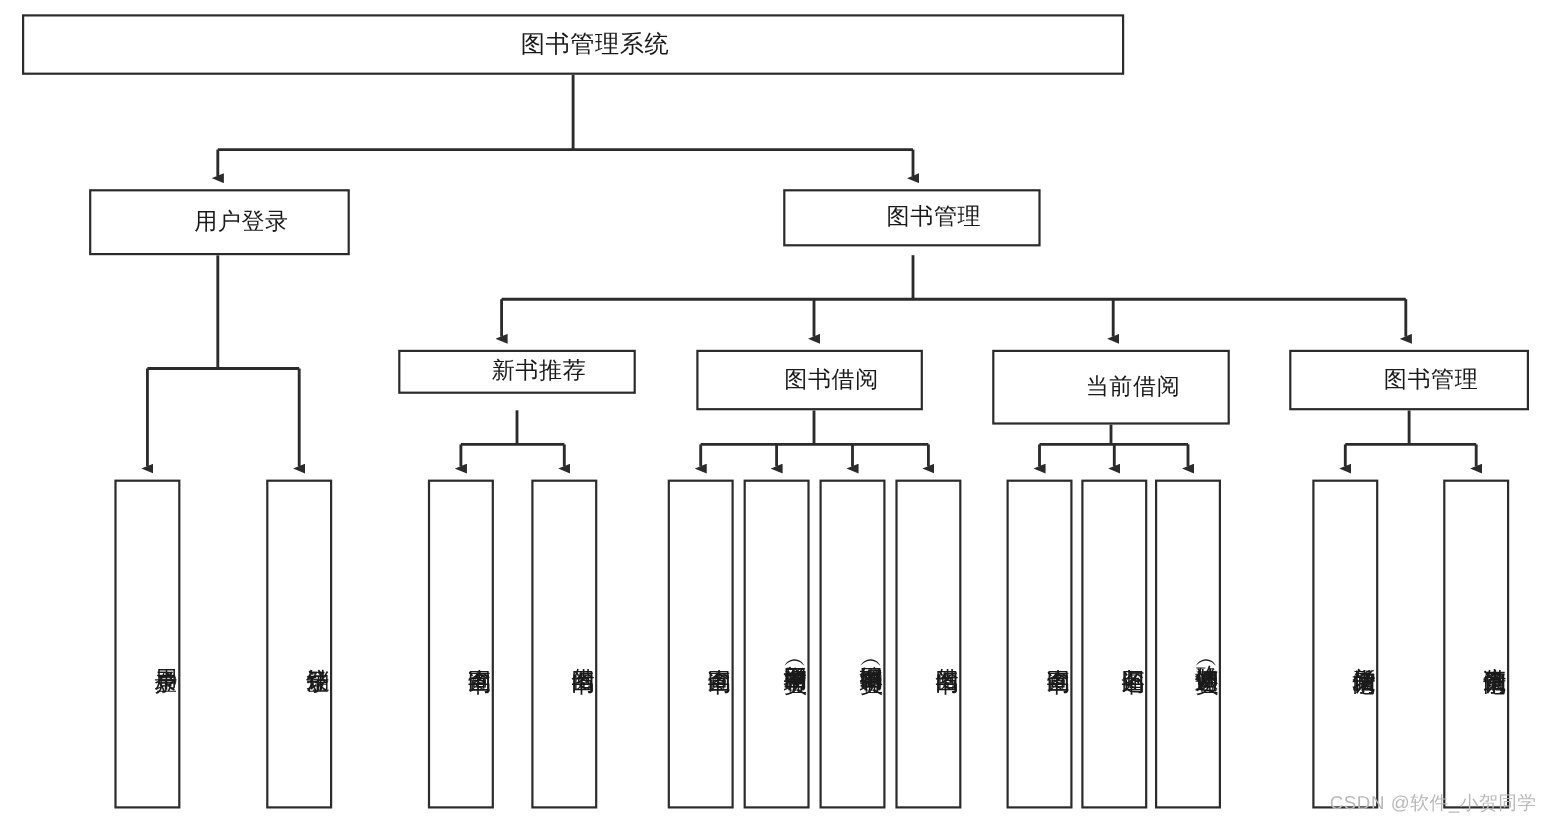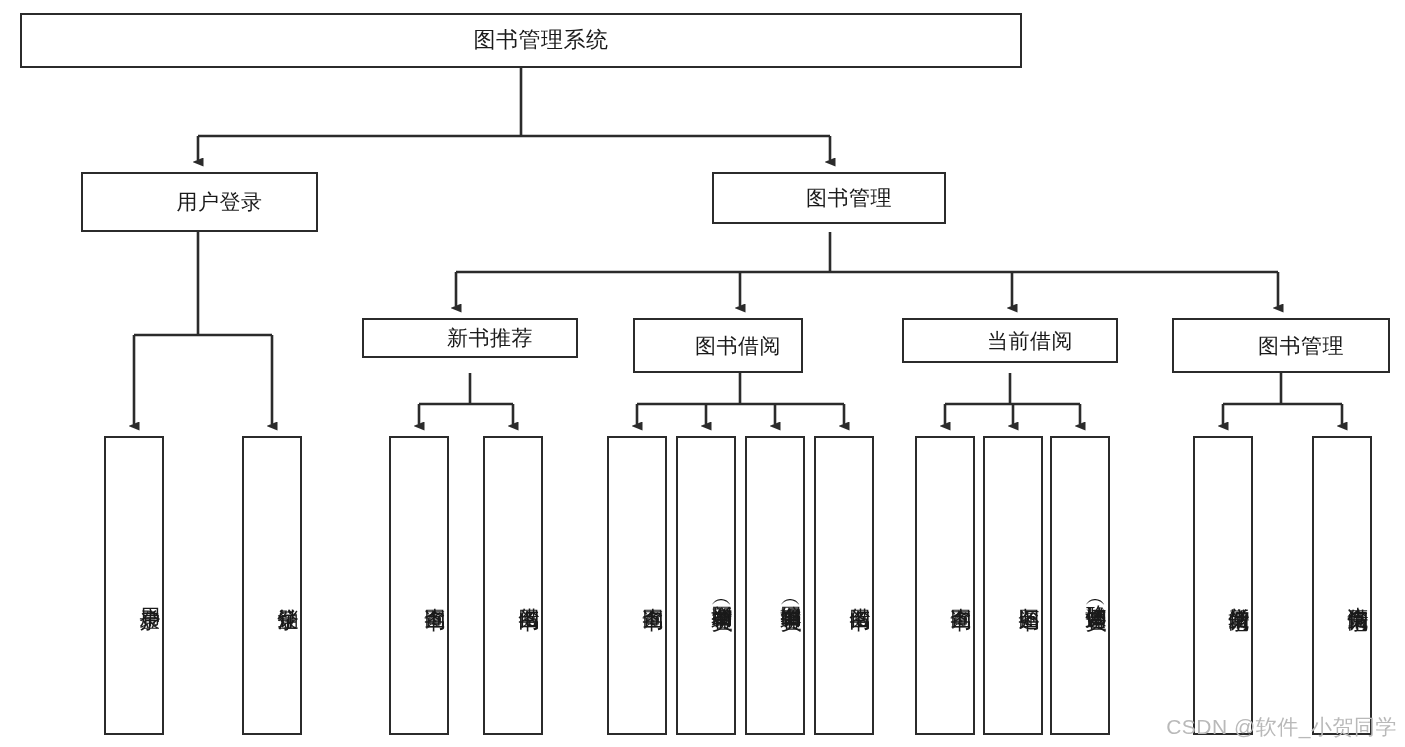--- a/index.html
+++ b/index.html
@@ -51,21 +51,21 @@
     line-height: 1.18;
     letter-spacing: 1px;
     align-items: flex-start;
     justify-content: center;
     padding-top: 14px;
   }
   #watermark {
     position: absolute;
     right: 8px;
     bottom: 6px;
-    font-size: 21px;
+    font-size: 17px;
     color: #b9b9b9;
     letter-spacing: 0.5px;
     white-space: nowrap;
     pointer-events: none;
   }
 </style>
 </head>
 <body>
 
 <div id="canvas">
@@ -119,22 +119,22 @@
       <path d="M1342,404 L1342,424" marker-end="url(#arrow)"></path>
     </g>
   </svg>
 
   <div class="node h title" style="left:20px; top:13px; width:1002px; height:55px;">图书管理系统</div>
 
   <div class="node h" style="left:81px; top:172px; width:237px; height:60px;">用户登录</div>
   <div class="node h" style="left:712px; top:172px; width:234px; height:52px;">图书管理</div>
 
   <div class="node h" style="left:362px; top:318px; width:216px; height:40px;">新书推荐</div>
-  <div class="node h" style="left:633px; top:318px; width:170px; height:55px;text-align:right;">图书借阅</div>
-  <div class="node h" style="left:902px; top:318px; width:216px; height:45px;">当前借阅</div>
+  <div class="node h" style="left:633px; top:318px; width:206px; height:55px;text-align:right;">图书借阅</div>
+  <div class="node h" style="left:902px; top:318px; width:216px; height:68px;">当前借阅</div>
   <div class="node h" style="left:1172px; top:318px; width:218px; height:55px;">图书管理</div>
 
   <div class="node v" style="left:104px; top:436px; width:60px; height:299px;">用户登录</div>
   <div class="node v" style="left:242px; top:436px; width:60px; height:299px;">注销登录</div>
 
   <div class="node v" style="left:389px; top:436px; width:60px; height:299px;">查询图书</div>
   <div class="node v" style="left:483px; top:436px; width:60px; height:299px;">借阅图书</div>
 
   <div class="node v" style="left:607px; top:436px; width:60px; height:299px;">查询图书</div>
   <div class="node v" style="left:676px; top:436px; width:60px; height:299px;">新增图书（管理员）</div>

